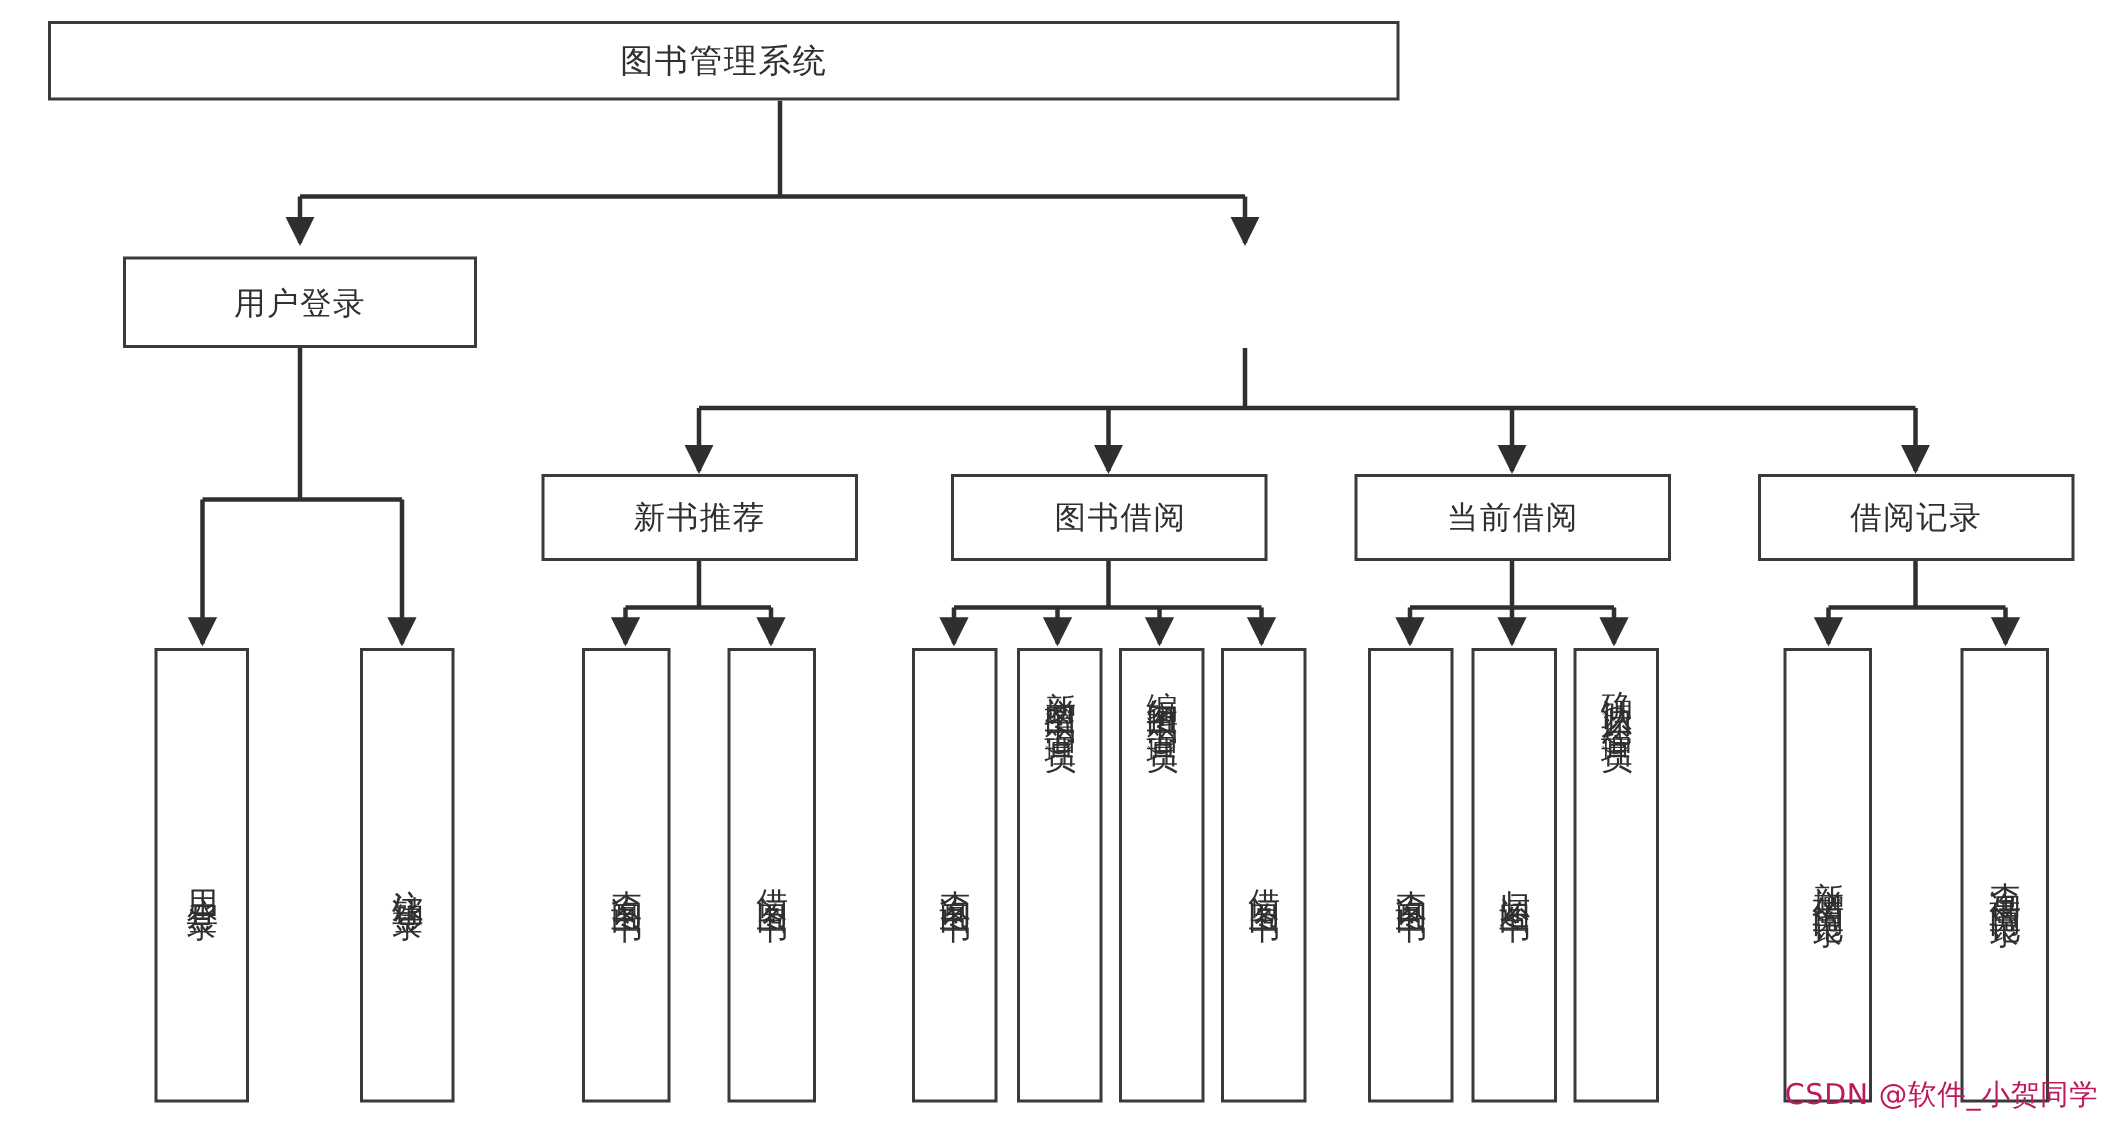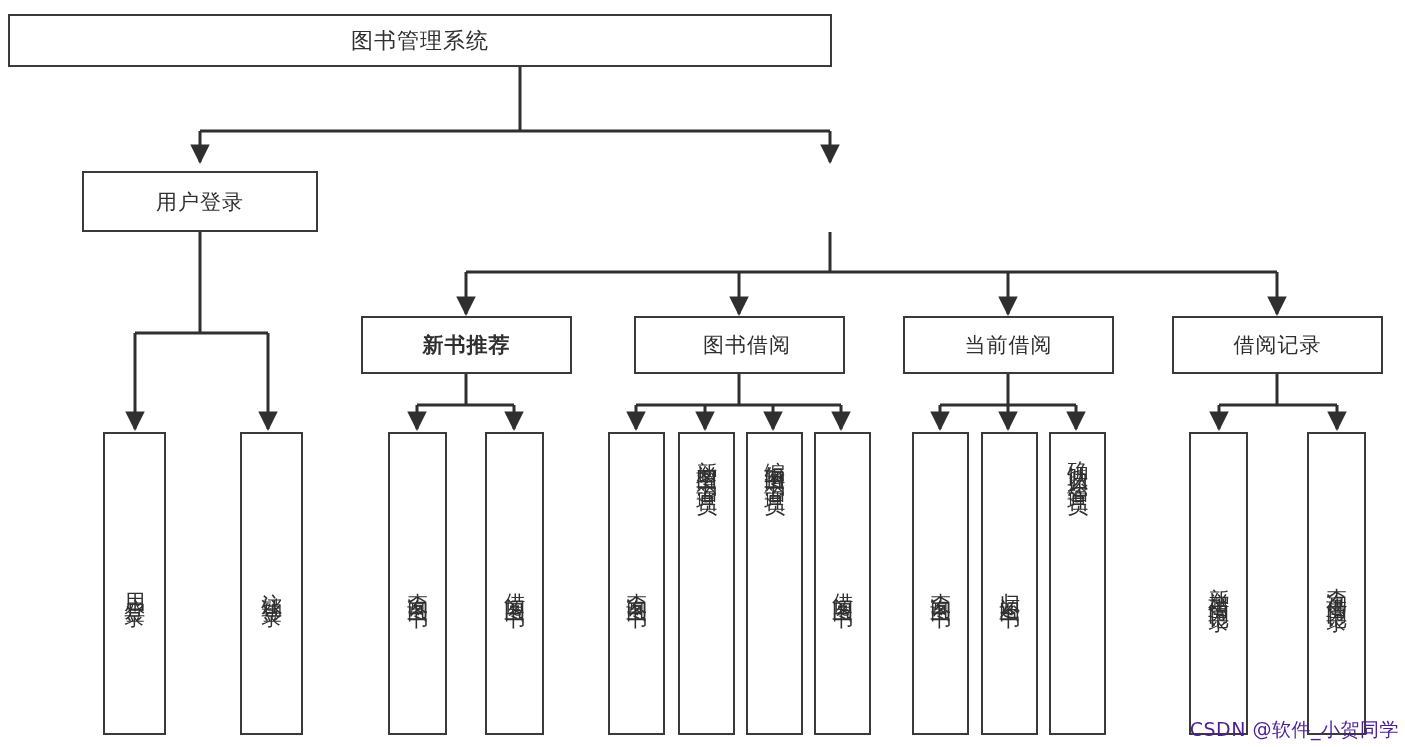--- a/index.html
+++ b/index.html
@@ -61,21 +61,21 @@
   }
   .vwrap.top{
     align-items:flex-start;
     padding-top:6px;
   }
   .watermark{
     position:absolute;
     right:6px;
     bottom:4px;
     font-size:19px;
-    color:#4c1d95;
+    color:#be185d;
     letter-spacing:0.5px;
     white-space:nowrap;
   }
 </style>
 </head>
 <body>
 
 <div id="canvas">
 
   <svg class="wires" viewBox="0 0 1405 747" xmlns="http://www.w3.org/2000/svg">
@@ -121,29 +121,29 @@
       <path d="M 1008 405 L 1008 429" marker-end="url(#arrow)"></path>
       <path d="M 1076 405 L 1076 429" marker-end="url(#arrow)"></path>
 
       <path d="M 1277 374 L 1277 405"></path>
       <path d="M 1219 405 L 1337 405"></path>
       <path d="M 1219 405 L 1219 429" marker-end="url(#arrow)"></path>
       <path d="M 1337 405 L 1337 429" marker-end="url(#arrow)"></path>
     </g>
   </svg>
 
-  <div class="node root" style="left:8px;top:14px;width:824px;height:53px;">
+  <div class="node root" style="left:32px;top:14px;width:901px;height:53px;">
     <span>图书管理系统</span>
   </div>
 
   <div class="node h" style="left:82px;top:171px;width:236px;height:61px;">
     <span>用户登录</span>
   </div>
 
-  <div class="node h" style="left:361px;top:316px;width:211px;height:58px;font-weight:bold;">
+  <div class="node h" style="left:361px;top:316px;width:211px;height:58px;">
     <span>新书推荐</span>
   </div>
   <div class="node h" style="left:634px;top:316px;width:211px;height:58px;padding-left:15px;">
     <span>图书借阅</span>
   </div>
   <div class="node h" style="left:903px;top:316px;width:211px;height:58px;">
     <span>当前借阅</span>
   </div>
   <div class="node h" style="left:1172px;top:316px;width:211px;height:58px;text-align:center;">
     <span>借阅记录</span>

